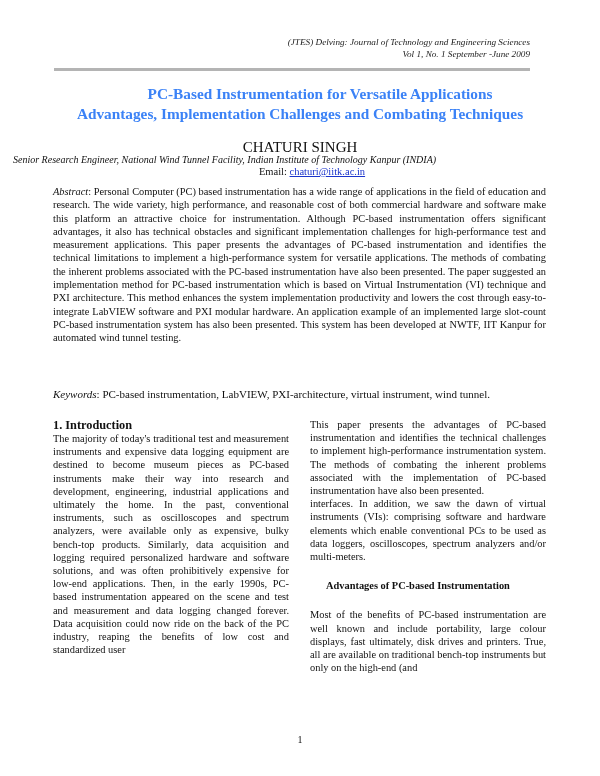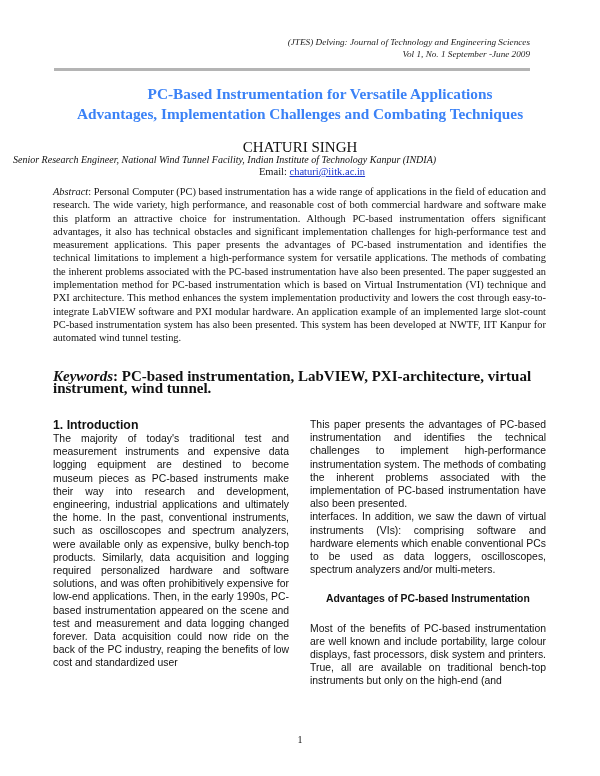--- a/index.html
+++ b/index.html
@@ -27,26 +27,26 @@
     position: absolute; left: 0; width: 600px; top: 165px; text-align: center;
     font-family: "Liberation Serif", serif; font-size: 10.5px; line-height: 13px; padding-left: 12px;
   }
   .email a { color: #1a33cc; text-decoration: underline; }
   .abstract {
     position: absolute; left: 53px; width: 493px; top: 185px;
     font-family: "Liberation Serif", serif; font-size: 10.4px; line-height: 13.3px; text-align: justify;
   }
   .abstract .lbl, .keywords .lbl { font-style: italic; }
   .keywords {
-    position: absolute; left: 53px; width: 493px; top: 370px;
-    font-family: "Liberation Serif", serif; font-size: 15px; line-height: 12px; font-weight: bold;
+    position: absolute; left: 53px; width: 493px; top: 388px;
+    font-family: "Liberation Serif", serif; font-size: 11px; line-height: 12px;
   }
   .col {
     position: absolute; top: 418px;
-    font-family: Liberation Sans, sans-serif; font-size: 10.4px; line-height: 13.2px; text-align: justify;
+    font-family: Liberation Serif, serif; font-size: 10.4px; line-height: 13.2px; text-align: justify;
   }
   .col.left { left: 53px; width: 236px; }
   .col.right { left: 310px; width: 236px; top: 418px; }
   .h1 { font-weight: bold; font-size: 12.3px; line-height: 14px; margin: 0; }
   .h2 { font-weight: bold; font-size: 10.4px; line-height: 13.2px; margin: 16px; }
   .col p { margin: 0; }
   .pagenum {
     position: absolute; left: 0; width: 600px; top: 734px; text-align: center;
     font-family: "Liberation Serif", serif; font-size: 10px;
   }
@@ -81,16 +81,16 @@
 
 <div class="col left">
   <h2 class="h1">1. Introduction</h2>
   <p>The majority of today's traditional test and measurement instruments and expensive data logging equipment are destined to become museum pieces as PC-based instruments make their way into research and development, engineering, industrial applications and ultimately the home. In the past, conventional instruments, such as oscilloscopes and spectrum analyzers, were available only as expensive, bulky bench-top products. Similarly, data acquisition and logging required personalized hardware and software solutions, and was often prohibitively expensive for low-end applications. Then, in the early 1990s, PC-based instrumentation appeared on the scene and test and measurement and data logging changed forever. Data acquisition could now ride on the back of the PC industry, reaping the benefits of low cost and standardized user</p>
 </div>
 
 <div class="col right">
   <p>This paper presents the advantages of PC-based instrumentation and identifies the technical challenges to implement high-performance instrumentation system. The methods of combating the inherent problems associated with the implementation of PC-based instrumentation have also been presented.</p>
   <p>interfaces. In addition, we saw the dawn of virtual instruments (VIs): comprising software and hardware elements which enable conventional PCs to be used as data loggers, oscilloscopes, spectrum analyzers and/or multi-meters.</p>
   <h3 class="h2">Advantages of PC-based Instrumentation</h3>
-  <p>Most of the benefits of PC-based instrumentation are well known and include portability, large colour displays, fast processors, disk system and printers. True, all are available on traditional bench-top instruments but only on the high-end (and</p>
+  <p>Most of the benefits of PC-based instrumentation are well known and include portability, large colour displays, fast ultimately, disk drives and printers. True, all are available on traditional bench-top instruments but only on the high-end (and</p>
 </div>
 
 <div class="pagenum">1</div>
 
 </body></html>

